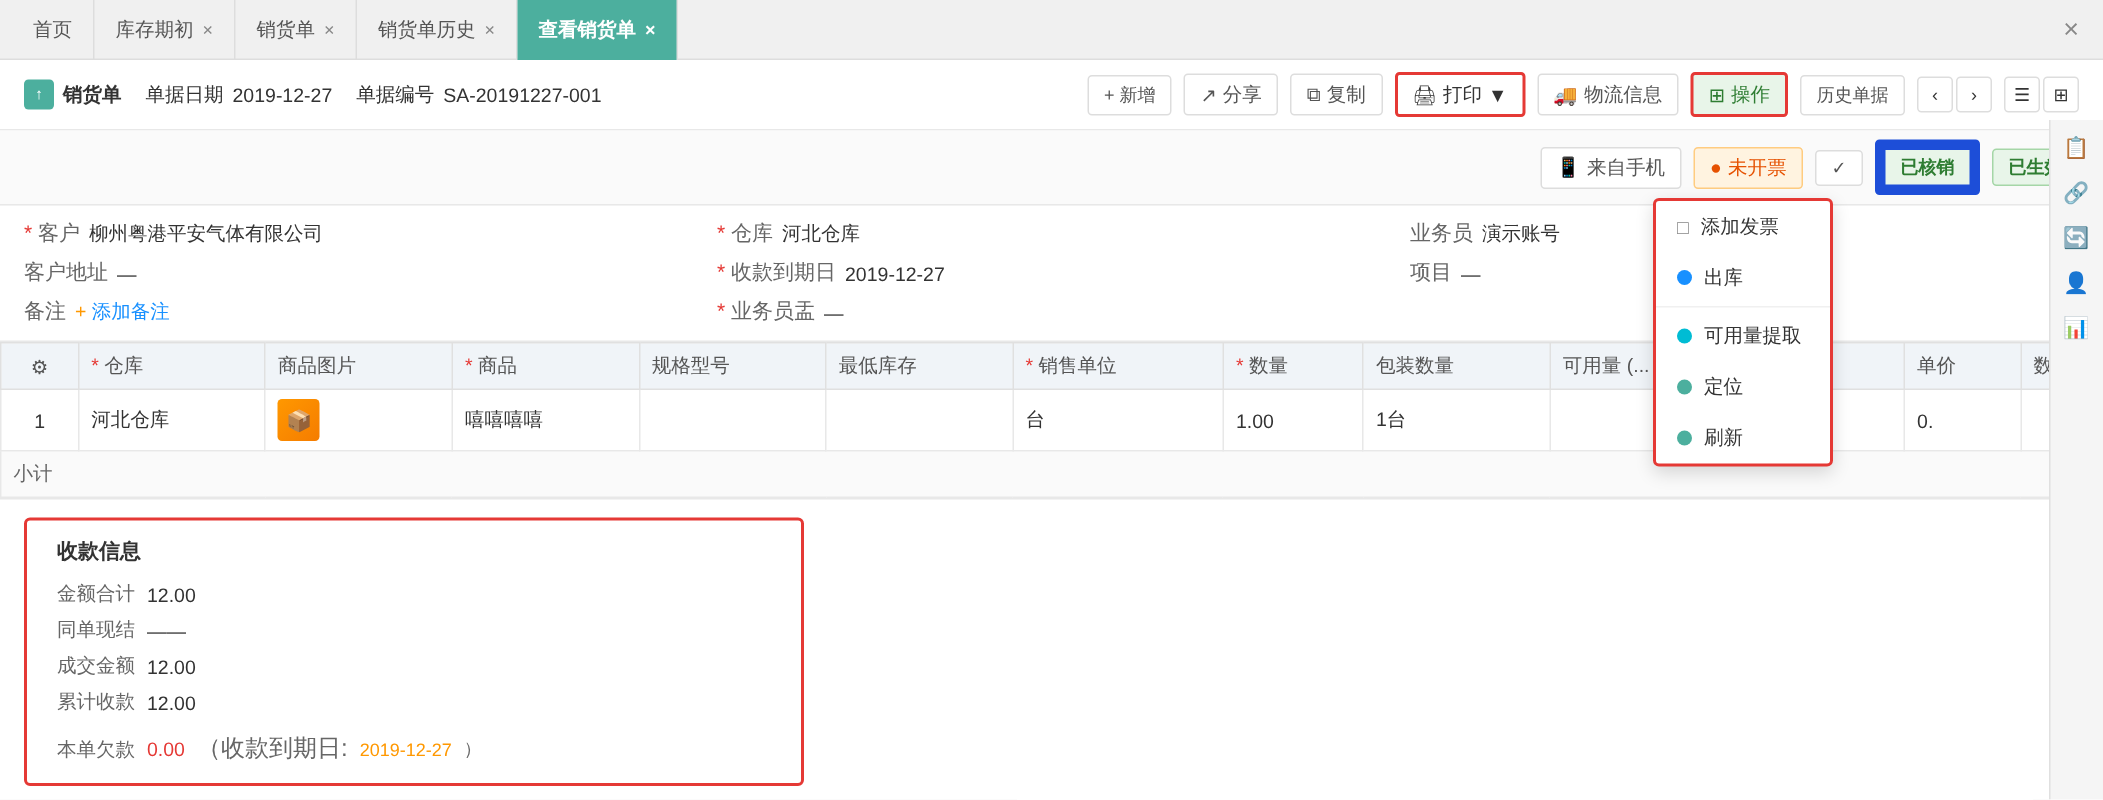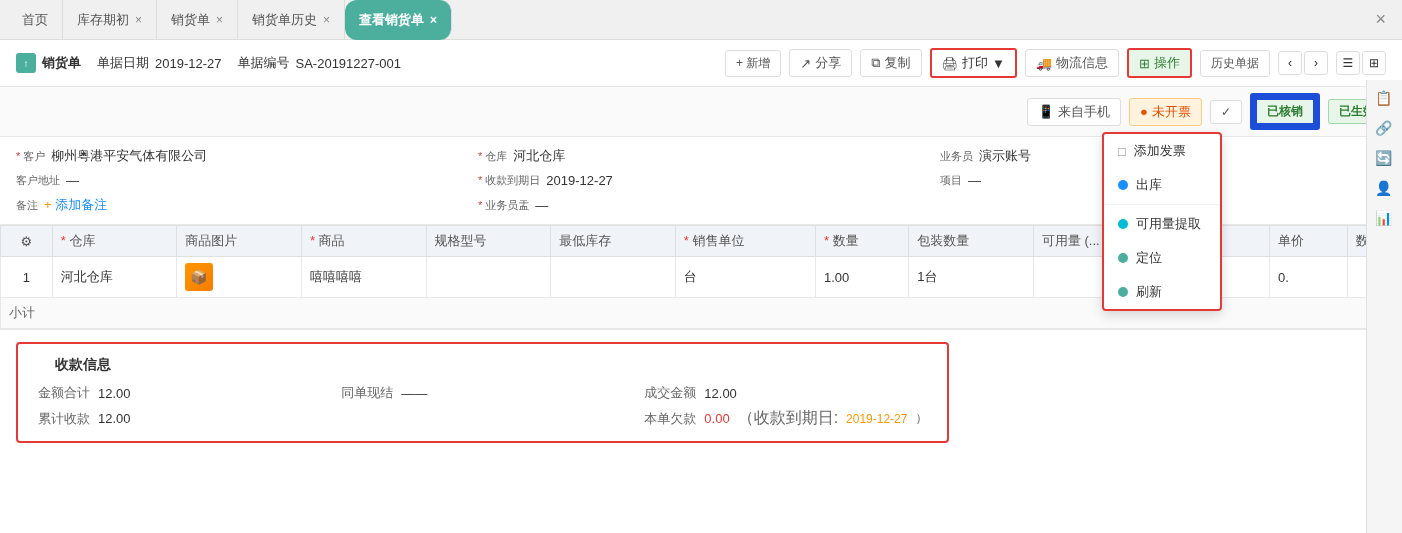--- a/index.html
+++ b/index.html
@@ -24,21 +24,20 @@
       font-size: 13px;
       color: #555;
       border-right: 1px solid #ddd;
       gap: 6px;
       white-space: nowrap;
     }
     .tab.active {
       background: #4caf9e;
       color: #fff;
       font-weight: bold;
-      border-radius: 12px;
     }
     .tab .close-x {
       font-size: 12px;
       color: #888;
       cursor: pointer;
     }
     .tab.active .close-x { color: #fff; }
     .tab-close-btn {
       position: absolute;
       right: 16px;
@@ -188,21 +187,21 @@
       border-bottom: 1px solid #e8e8e8;
     }
     .form-row {
       display: flex;
       align-items: center;
       gap: 6px;
     }
     .field-label {
       color: #666;
       white-space: nowrap;
-      font-size: 11px;
+      font-size: 14px;
     }
     .field-label.required::before {
       content: '* ';
       color: #e53935;
     }
     .field-value {
       color: #333;
       font-size: 13px;
     }
     .field-value.link { color: #1890ff; cursor: pointer; }
@@ -259,25 +258,24 @@
     .payment-info {
       border: 2px solid #e53935;
       border-radius: 4px;
       padding: 12px 20px;
       min-width: 520px;
     }
     .payment-title {
       font-weight: bold;
       font-size: 14px;
       margin-bottom: 10px;
-      margin-left: 17px;
     }
     .payment-grid {
       display: grid;
-      grid-template-columns: 1fr 1fr 1fr;
+      grid-template-columns: 1fr;
       gap: 6px 20px;
     }
     .payment-row {
       display: flex;
       align-items: center;
       gap: 8px;
     }
     .payment-label { color: #666; }
     .payment-value { color: #333; }
     .payment-value.red { color: #e53935; }

